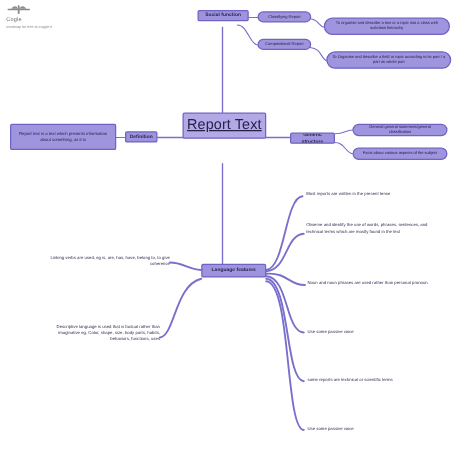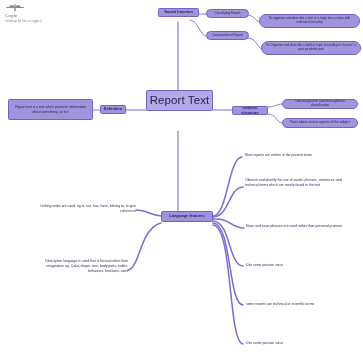--- a/index.html
+++ b/index.html
@@ -71,20 +71,21 @@
     overflow: hidden;
   }
 
   .node.root {
     background: #b3a9e6;
     border: 1.1px solid #6f63c4;
     border-radius: 1.5px;
     font-size: 11.5px;
     letter-spacing: .1px;
     color: #26224c;
+    text-decoration: underline;
   }
 
   .node.main {
     background: #9e93dd;
     border-radius: 1.5px;
     font-size: 3.9px;
     font-weight: bold;
     letter-spacing: .05px;
   }
 

